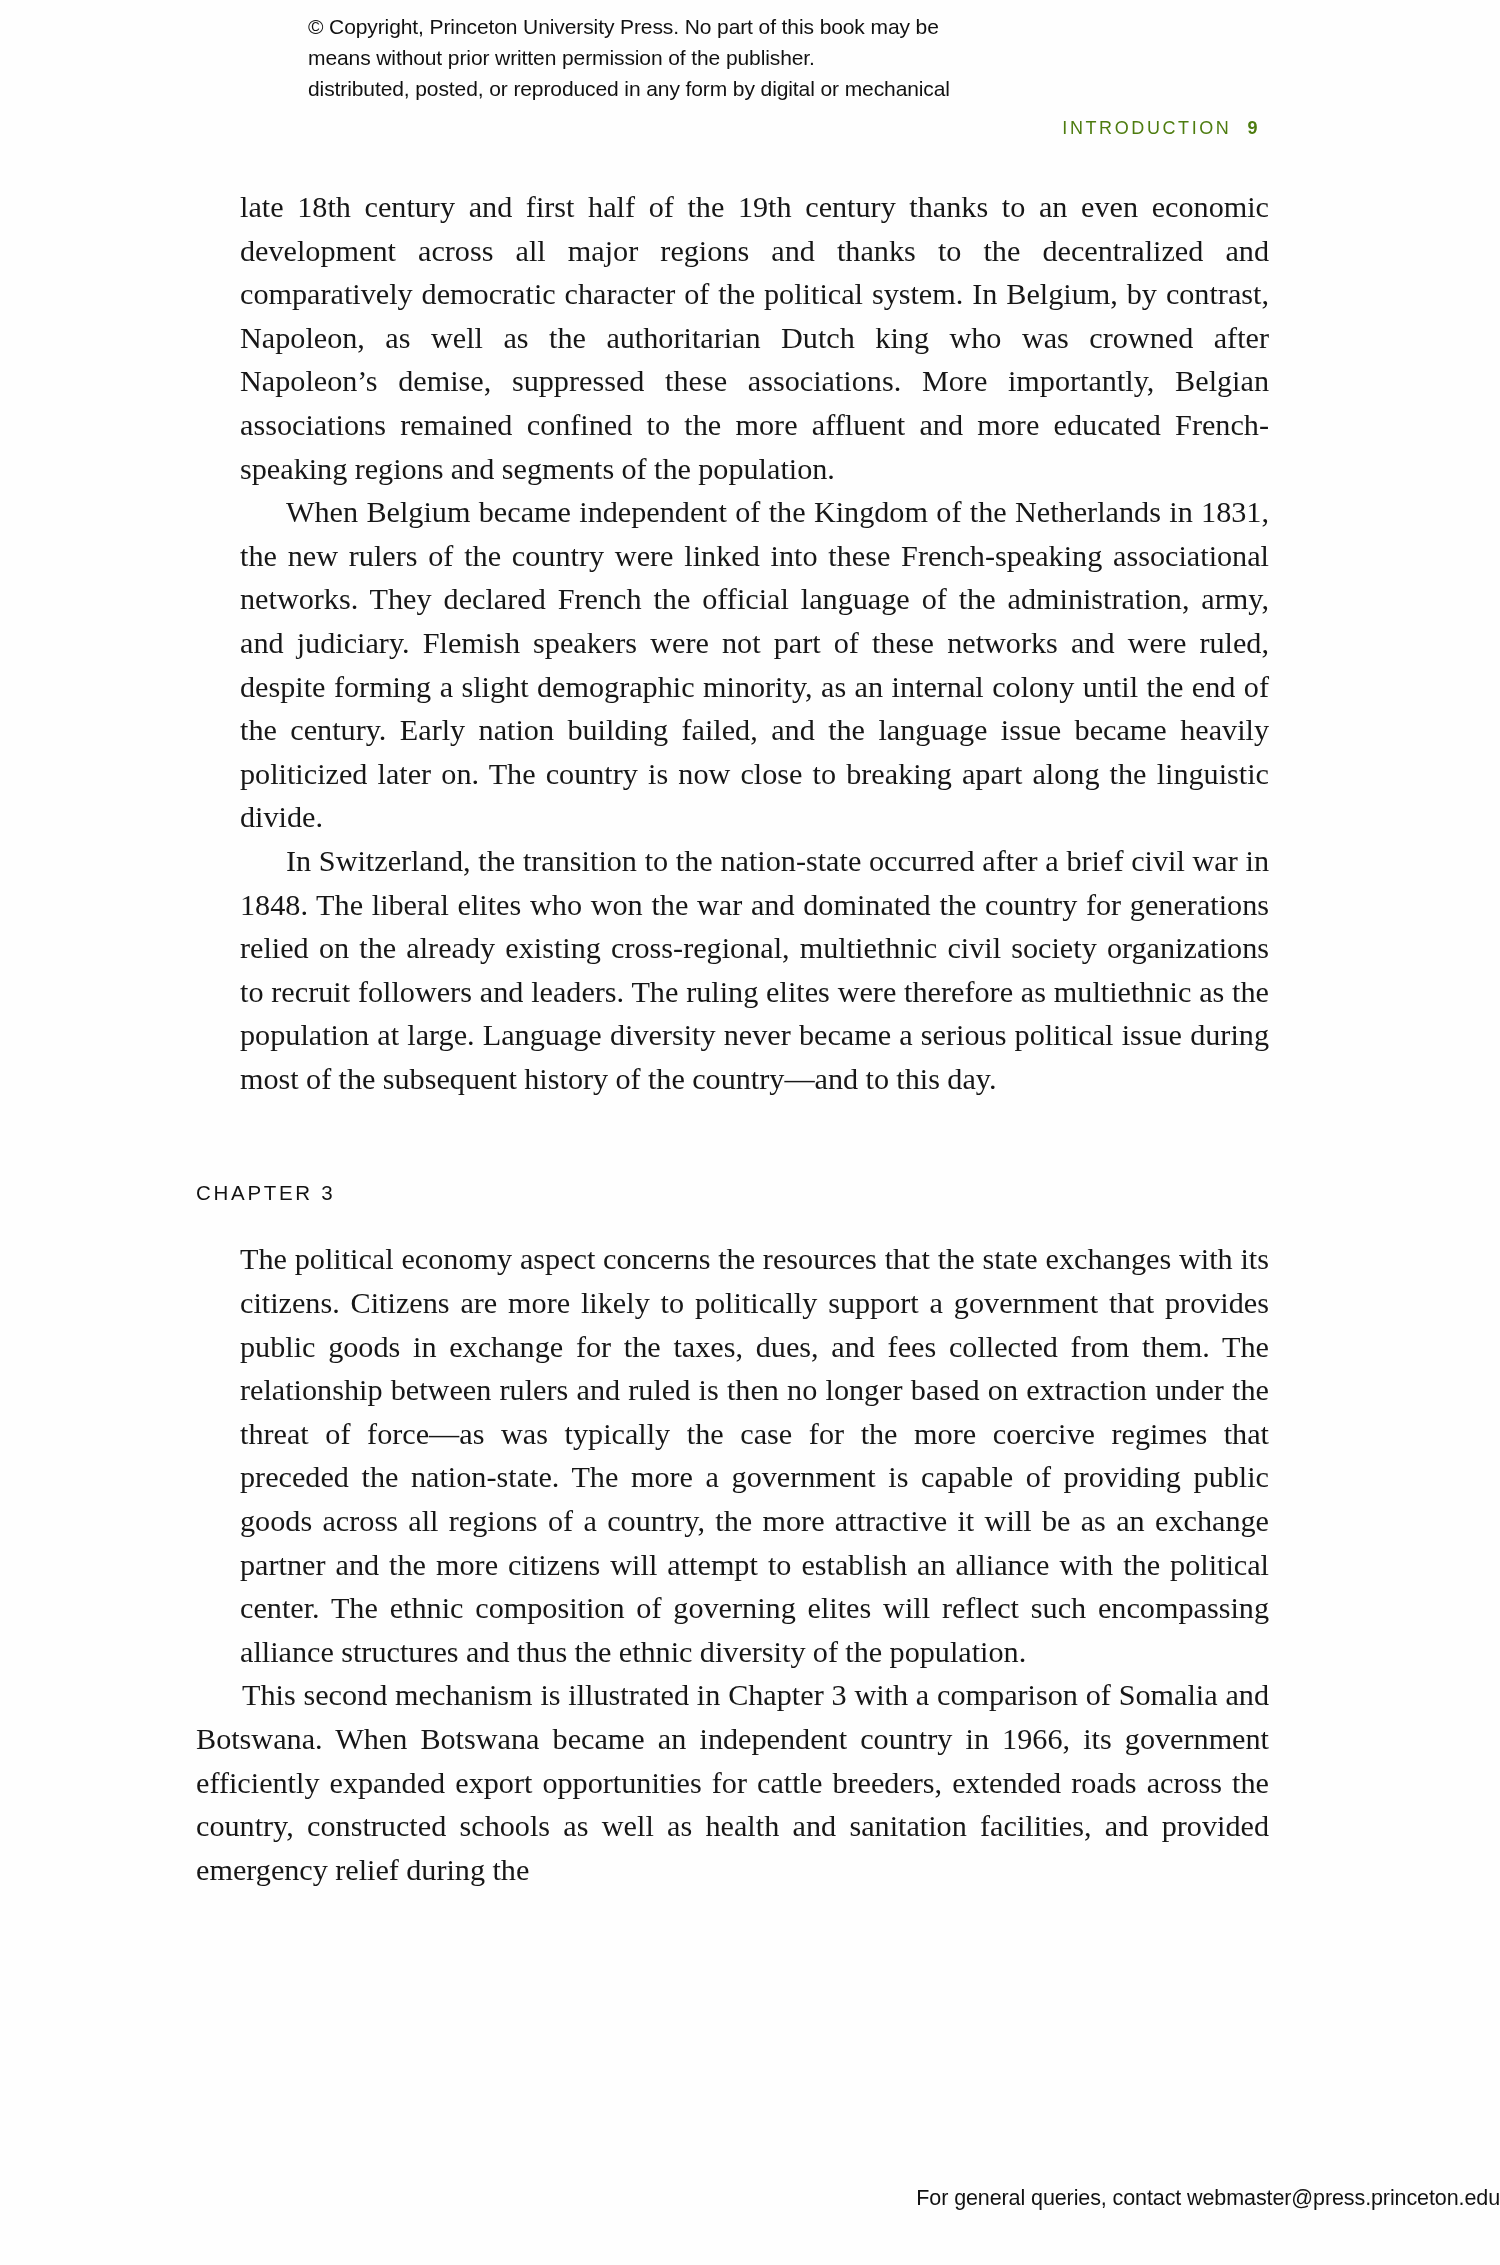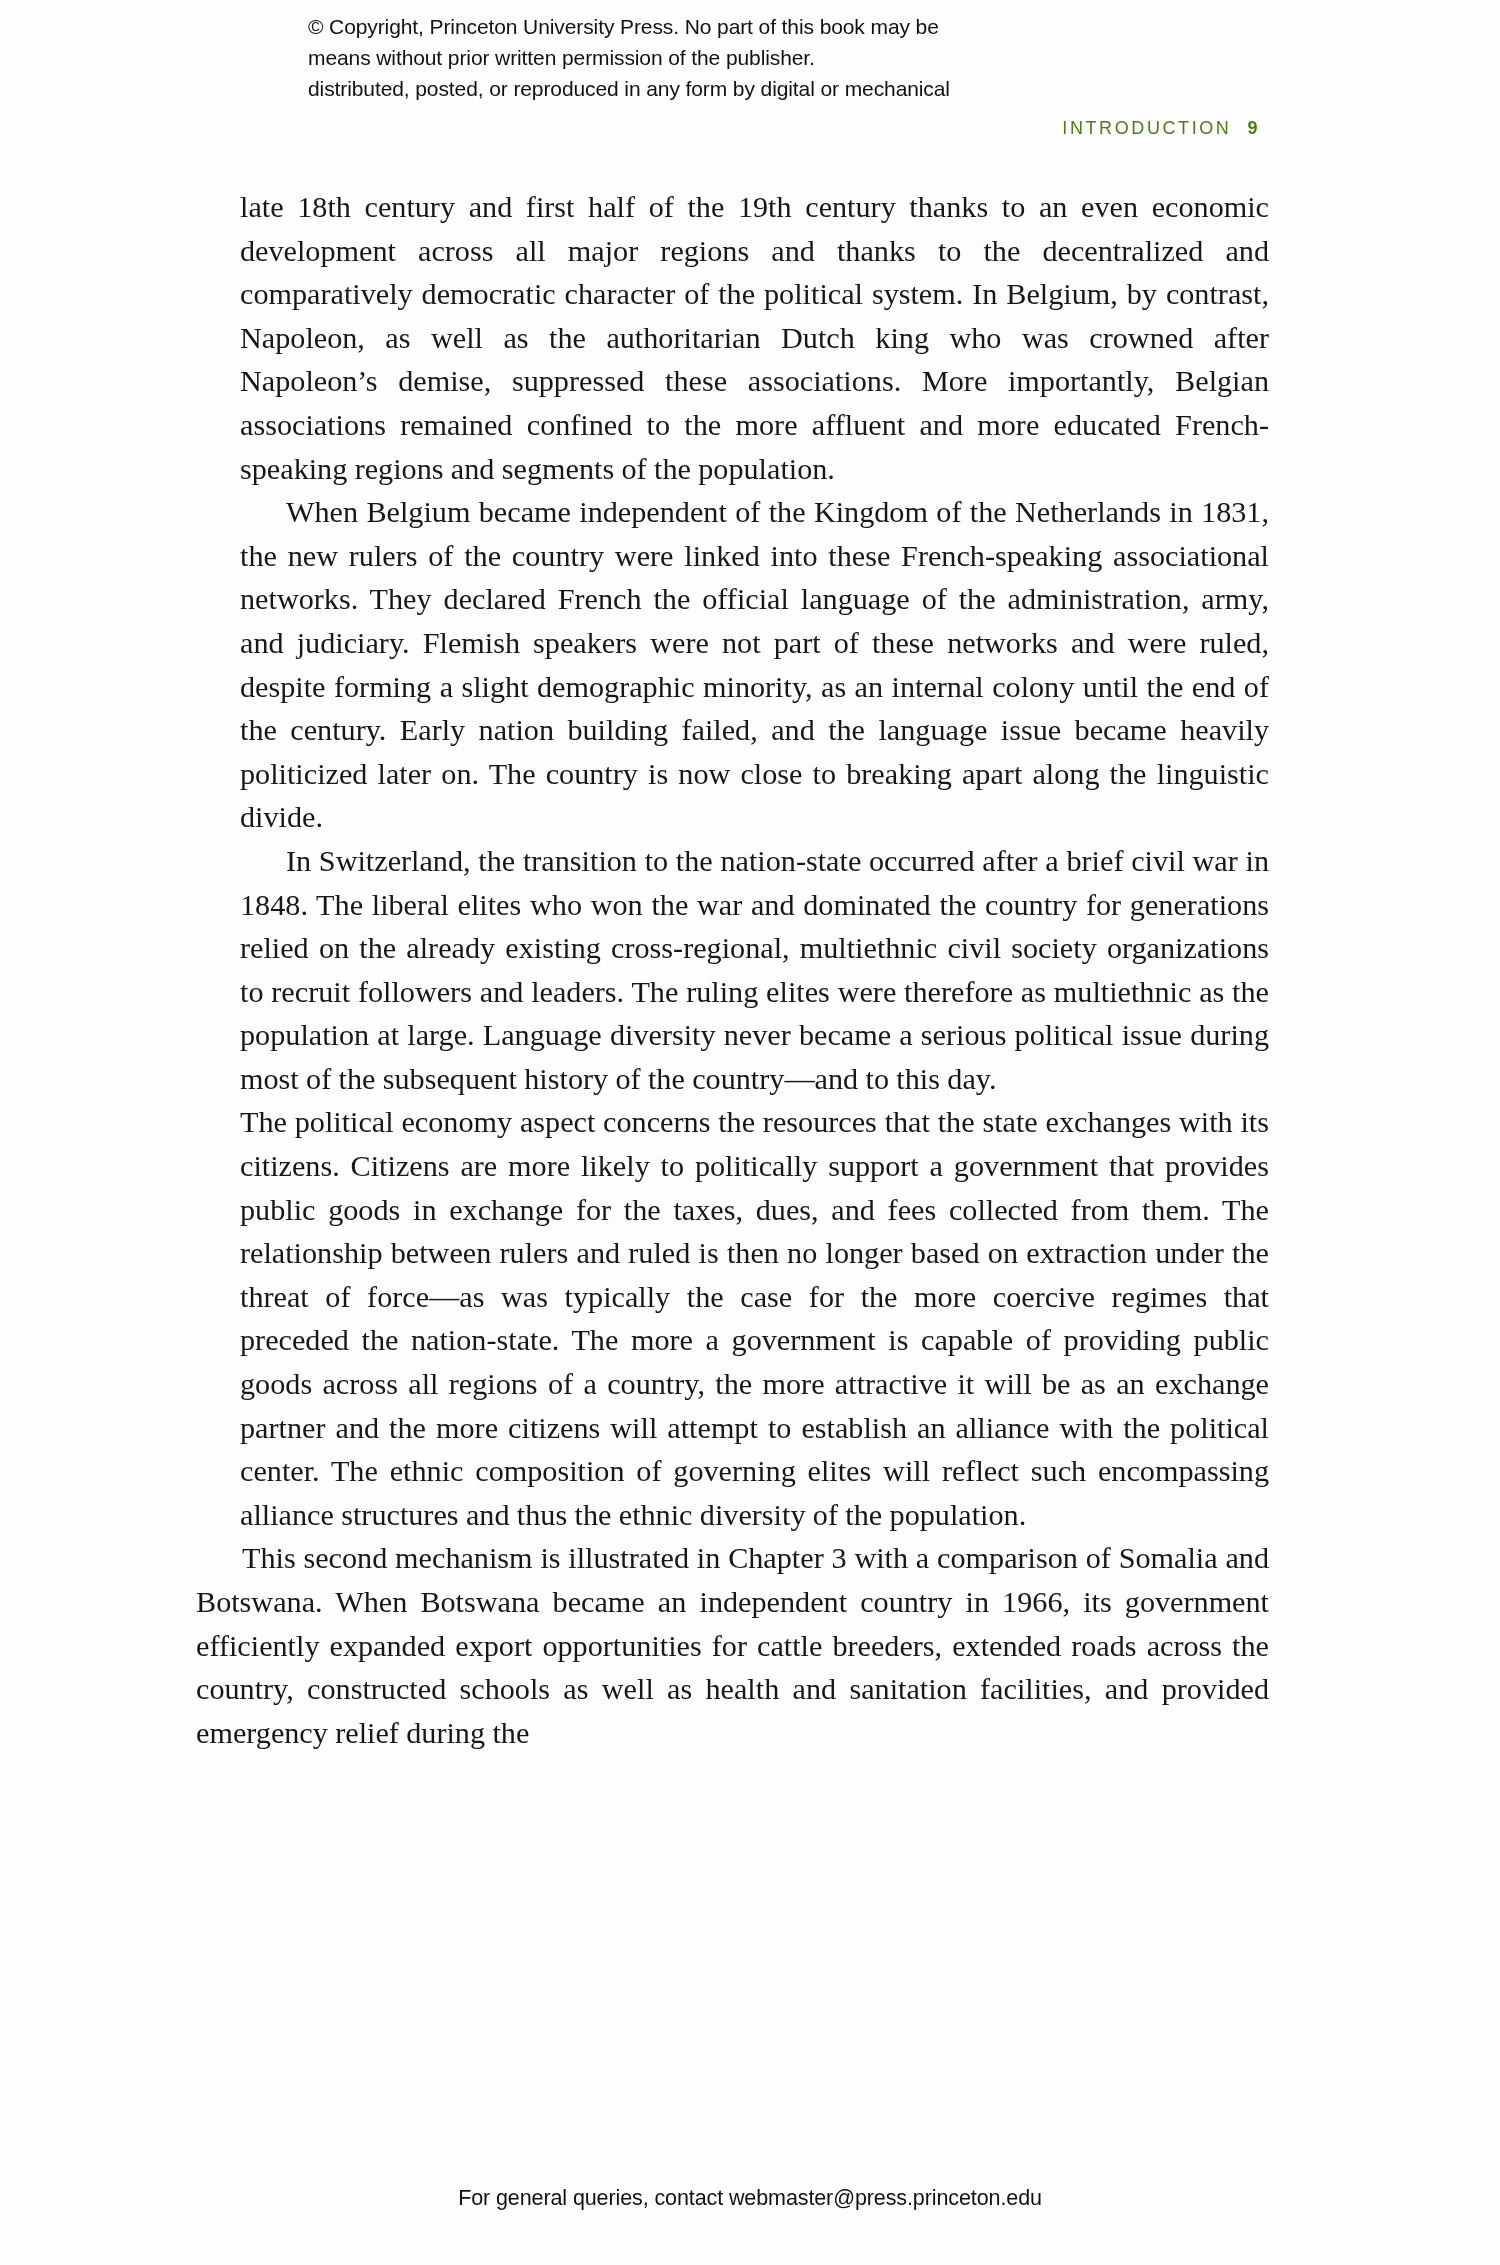--- a/index.html
+++ b/index.html
@@ -85,21 +85,21 @@
     color: #121212;
     font-weight: 400;
   }
 
   
   .footer-line {
     position: absolute;
     left: 0;
     right: 0;
     top: 2186px;
-    text-align: center;
+    text-align: right;
     font-family: "Liberation Sans", sans-serif;
     font-size: 21.5px;
     color: #111111;
     letter-spacing: -0.1px;
   }
 </style>
 </head>
 <body>
 
 <div class="page">
@@ -115,20 +115,21 @@
   </div>
 
   <div class="textblock">
 
     <p class="body last-line-flush">late 18th century and first half of the 19th century thanks to an even economic development across all major regions and thanks to the decentralized and comparatively democratic character of the political system. In Belgium, by contrast, Napoleon, as well as the authoritarian Dutch king who was crowned after Napoleon’s demise, suppressed these associations. More importantly, Belgian associations remained confined to the more affluent and more educated French-speaking regions and segments of the population.</p>
 
     <p class="body indent last-line-flush">When Belgium became independent of the Kingdom of the Netherlands in 1831, the new rulers of the country were linked into these French-speaking associational networks. They declared French the official language of the administration, army, and judiciary. Flemish speakers were not part of these networks and were ruled, despite forming a slight demographic minority, as an internal colony until the end of the century. Early nation building failed, and the language issue became heavily politicized later on. The country is now close to breaking apart along the linguistic divide.</p>
 
     <p class="body indent last-line-flush">In Switzerland, the transition to the nation-state occurred after a brief civil war in 1848. The liberal elites who won the war and dominated the country for generations relied on the already existing cross-regional, multiethnic civil society organizations to recruit followers and leaders. The ruling elites were therefore as multiethnic as the population at large. Language diversity never became a serious political issue during most of the subsequent history of the country—and to this day.</p>
 
+    <div class="chapter-head">CHAPTER 3</div>
 
     <p class="body last-line-flush">The political economy aspect concerns the resources that the state exchanges with its citizens. Citizens are more likely to politically support a government that provides public goods in exchange for the taxes, dues, and fees collected from them. The relationship between rulers and ruled is then no longer based on extraction under the threat of force—as was typically the case for the more coercive regimes that preceded the nation-state. The more a government is capable of providing public goods across all regions of a country, the more attractive it will be as an exchange partner and the more citizens will attempt to establish an alliance with the political center. The ethnic composition of governing elites will reflect such encompassing alliance structures and thus the ethnic diversity of the population.</p>
 
     <p class="body indent">This second mechanism is illustrated in Chapter 3 with a comparison of Somalia and Botswana. When Botswana became an independent country in 1966, its government efficiently expanded export opportunities for cattle breeders, extended roads across the country, constructed schools as well as health and sanitation facilities, and provided emergency relief during the</p>
 
   </div>
 
   <div class="footer-line">For general queries, contact webmaster@press.princeton.edu</div>
 
 </div>

